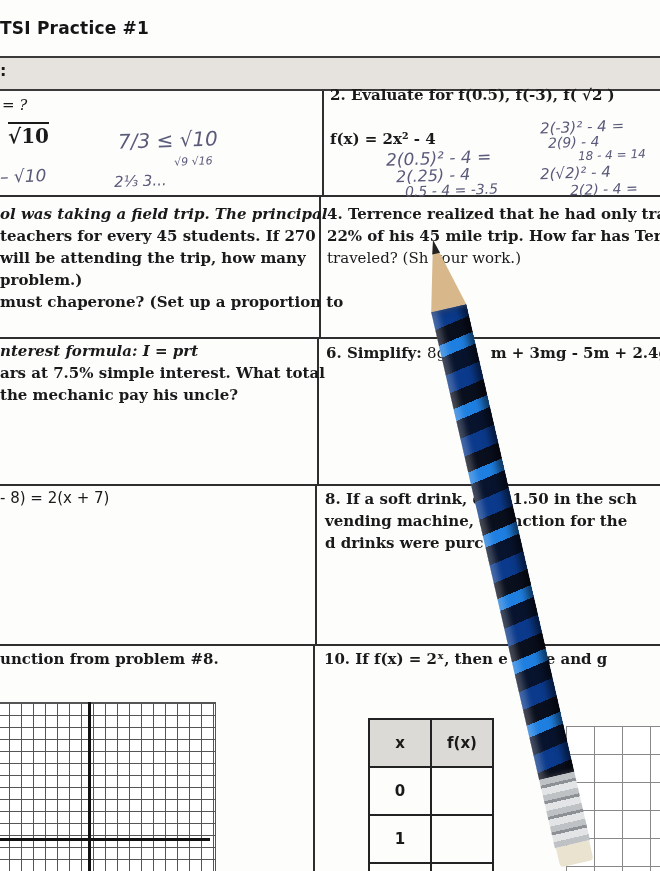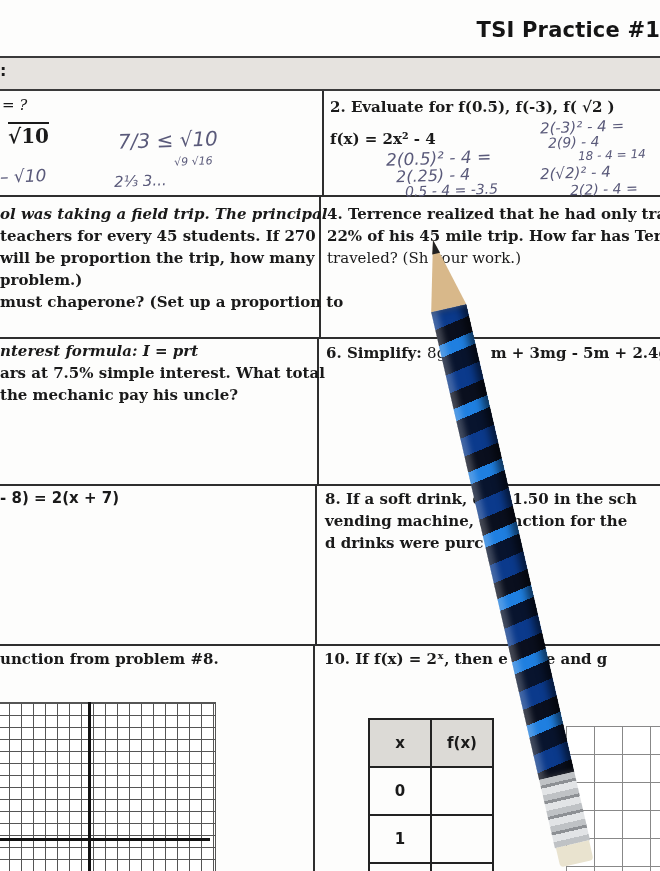--- a/index.html
+++ b/index.html
@@ -1,19 +1,19 @@
 <!DOCTYPE html>
 <html><head>
 <meta charset="utf-8">
 <style>
   html, body { margin:0; padding:0; }
   body { width:660px; height:871px; background:#fdfdfc; overflow:hidden; position:relative;
          font-family:"DejaVu Serif", serif; color:#1a1a1a; }
-  .title { position:absolute; top:18px; left:0; width:660px; text-align:right;
-           font-family:"DejaVu Sans", sans-serif; font-weight:bold; font-size:21px; letter-spacing:0.2px; color:#151515; }
+  .title { position:absolute; top:18px; left:0; width:660px; text-align:left;
+           font-family:"DejaVu Sans", sans-serif; font-weight:bold; font-size:17px; letter-spacing:0.2px; color:#151515; }
   .band { position:absolute; top:56px; left:0; width:660px; height:35px;
           background:#e6e3df; border-top:2px solid #3a3a3a; border-bottom:2px solid #3a3a3a; box-sizing:border-box; }
   .band-label { position:absolute; left:0; top:3px; font-family:"DejaVu Sans", sans-serif; font-weight:bold; font-size:16px; }
   .hline { position:absolute; left:0; width:660px; height:2px; background:#2e2e2e; }
   .vline { position:absolute; width:2px; background:#2e2e2e; }
   .q { position:absolute; font-size:15px; line-height:22px; font-weight:bold; white-space:nowrap; }
   .q .it { font-style:italic; }
   .q .norm { font-weight:normal; }
   .hand { position:absolute; font-family:"DejaVu Sans", sans-serif; font-style:italic; color:#5a5a7a;
           font-size:15px; white-space:nowrap; transform:rotate(-2deg); }
@@ -59,35 +59,35 @@
 <div class="vline" style="left:315px; top:484px; height:160px"></div>
 <div class="vline" style="left:313px; top:644px; height:227px"></div>
 
 <div class="q" style="left:2px; top:94px; font-style:italic; font-weight:normal">= ?</div>
 <div class="rad" style="left:8px; top:124px; text-decoration:overline">√10</div>
 <div class="hand" style="left:0px; top:166px; font-size:17px">– √10</div>
 <div class="hand" style="left:118px; top:128px; font-size:20px">7/3 ≤ √10</div>
 <div class="hand" style="left:174px; top:155px; font-size:11px">√9  √16</div>
 <div class="hand" style="left:114px; top:172px; font-size:15px">2⅓   3...</div>
 
-<div class="q" style="left:330px; top:96px">2. Evaluate for f(0.5), f(-3), f( √2 )</div>
+<div class="q" style="left:330px; top:84px">2. Evaluate for f(0.5), f(-3), f( √2 )</div>
 <div class="q" style="left:330px; top:128px">f(x) = 2x² - 4</div>
 <div class="hand" style="left:386px; top:148px; font-size:17px">2(0.5)² - 4 =</div>
 <div class="hand" style="left:396px; top:166px; font-size:16px">2(.25) - 4</div>
 <div class="hand" style="left:405px; top:182px; font-size:14px">0.5 - 4 = -3.5</div>
 <div class="hand" style="left:540px; top:118px; font-size:15px">2(-3)² - 4 =</div>
 <div class="hand" style="left:548px; top:134px; font-size:14px">2(9) - 4</div>
 <div class="hand" style="left:578px; top:148px; font-size:12px">18 - 4 = 14</div>
 <div class="hand" style="left:540px; top:164px; font-size:15px">2(√2)² - 4</div>
 <div class="hand" style="left:570px; top:181px; font-size:14px">2(2) - 4 =</div>
 
 <div class="q" style="left:0px; top:203px">
   <div><span class="it">ol was taking a field trip. The principal</span></div>
   <div> teachers for every 45 students. If 270</div>
-  <div>will be proportion the trip, how many</div>
+  <div>will be attending the trip, how many</div>
   <div>problem.)</div>
   <div>must chaperone? (Set up a proportion to</div>
 </div>
 
 <div class="q" style="left:327px; top:203px">
   <div>4. Terrence realized that he had only travel</div>
   <div>22% of his 45  mile trip. How far has Terre</div>
   <div class="norm">traveled? (Sh   your work.)</div>
 </div>
 
@@ -97,21 +97,21 @@
   <div> the mechanic pay his uncle?</div>
 </div>
 
 <div class="q" style="left:326px; top:342px">
   <span>6. Simplify:</span>
   <span class="norm">8g</span>
   <span style="display:inline-block; width:34px"></span>
   <span>m + 3mg - 5m + 2.4g</span>
 </div>
 
-<div class="q" style="left:0px; top:487px; font-family:'DejaVu Sans', sans-serif; font-weight:bold">- 8) = 2(x + 7)</div>
+<div class="q" style="left:0px; top:487px; font-family:'DejaVu Sans', sans-serif; font-weight:normal">- 8) = 2(x + 7)</div>
 
 <div class="q" style="left:325px; top:488px">
   <div>8. If a soft drink, d    s $1.50 in the sch</div>
   <div>vending machine,       a function for the</div>
   <div>d drinks were purc      d.</div>
 </div>
 
 <div class="q" style="left:0px; top:648px">unction from problem #8.</div>
 <div class="grid" style="left:-4px; top:702px; width:218px; height:180px"></div>
 <div class="axis-v" style="left:88px; top:702px; height:170px"></div>

